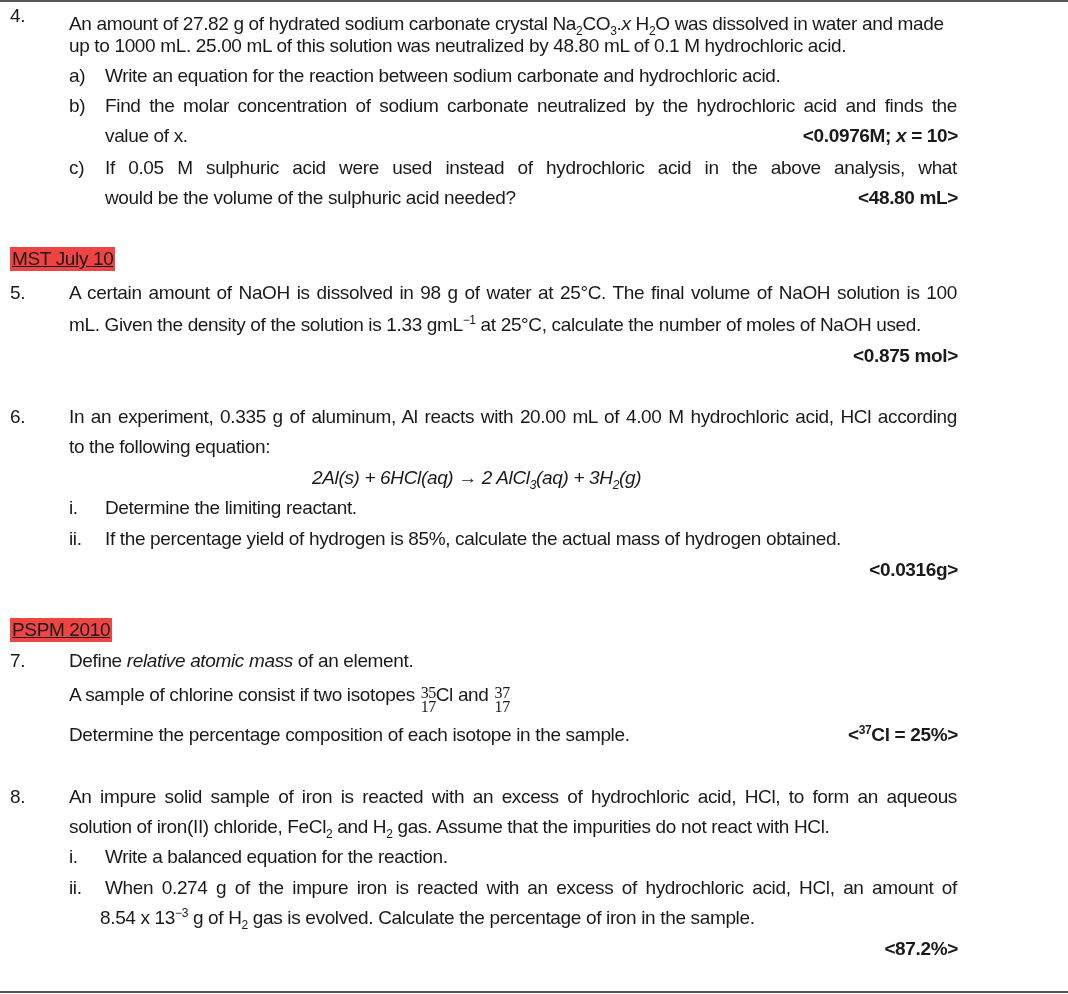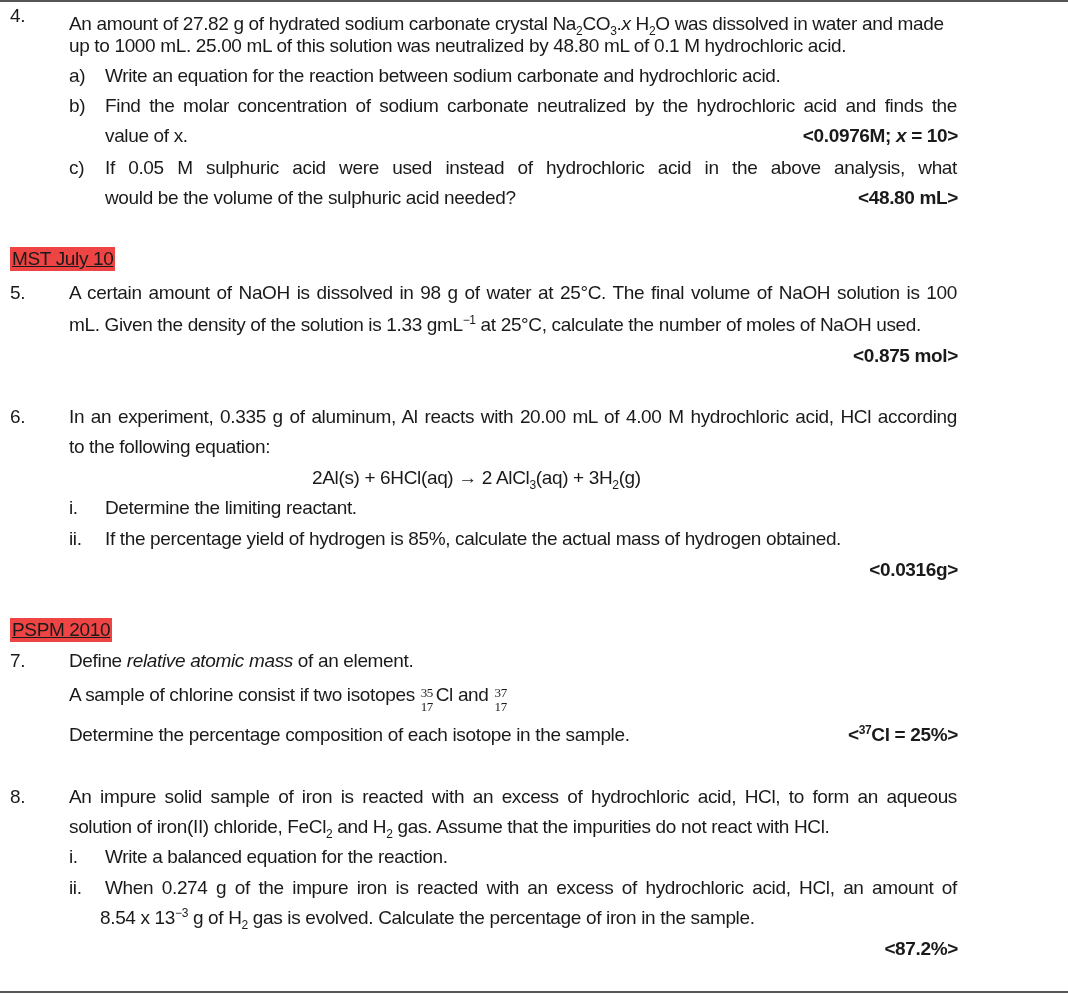--- a/index.html
+++ b/index.html
@@ -12,21 +12,21 @@
   .rule-bottom { position: absolute; left: 0; top: 991px; width: 1068px; height: 2px; background: #555; }
   .line { position: absolute; white-space: nowrap; line-height: 24px; }
   .num { position: absolute; left: 10px; }
   .sub-label { position: absolute; }
   .answer { position: absolute; font-weight: bold; white-space: nowrap; line-height: 24px; }
   .section-head {
     position: absolute; left: 10px; background: #ef4444; text-decoration: underline;
     padding: 0 2px; line-height: 24px; white-space: nowrap;
   }
   sub, sup { font-size: 12px; line-height: 0; }
-  .isotope { display: inline-block; position: relative; width: 16px; height: 24px; vertical-align: top; font-family: "Liberation Serif", serif; font-size: 13px; }
+  .isotope { display: inline-block; position: relative; width: 16px; height: 24px; vertical-align: top; font-family: "Liberation Serif", serif; font-size: 16px; }
   .isotope .mass { position: absolute; top: -2px; left: 1px; }
   .isotope .atomic { position: absolute; top: 12px; left: 1px; }
   i { font-style: italic; }
 </style>
 </head>
 <body>
 
 <div class="rule-top"></div>
 
 <div>
@@ -60,21 +60,21 @@
   <div class="line" style="left:69px; top:313px;">
     <span>mL. Given the density of the solution is 1.33 gmL</span><sup>−1</sup><span> at 25°C, calculate the number of moles of NaOH used.</span>
   </div>
   <div class="answer" style="right:110px; top:344px;">&lt;0.875 mol&gt;</div>
 </div>
 
 <div>
   <span class="line num" style="top:405px;">6.</span>
   <div class="line" style="left:69px; top:405px; width:888px; text-align:justify; text-align-last:justify;">In an experiment, 0.335 g of aluminum, Al reacts with 20.00 mL of 4.00 M hydrochloric acid, HCl according</div>
   <div class="line" style="left:69px; top:435px;">to the following equation:</div>
-  <div class="line" style="left:312px; top:466px;">
+  <div class="line" style="left:312px; top:466px;font-style:italic;">
     <span>2Al(s) + 6HCl(aq) → 2 AlCl</span><sub>3</sub><span>(aq) + 3H</span><sub>2</sub><span>(g)</span>
   </div>
   <span class="line sub-label" style="left:69px; top:496px;">i.</span>
   <div class="line" style="left:105px; top:496px;">Determine the limiting reactant.</div>
   <span class="line sub-label" style="left:69px; top:527px;">ii.</span>
   <div class="line" style="left:105px; top:527px;">If the percentage yield of hydrogen is 85%, calculate the actual mass of hydrogen obtained.</div>
   <div class="answer" style="right:110px; top:558px;">&lt;0.0316g&gt;</div>
 </div>
 
 <div class="section-head" style="top:618px;">PSPM 2010</div>

